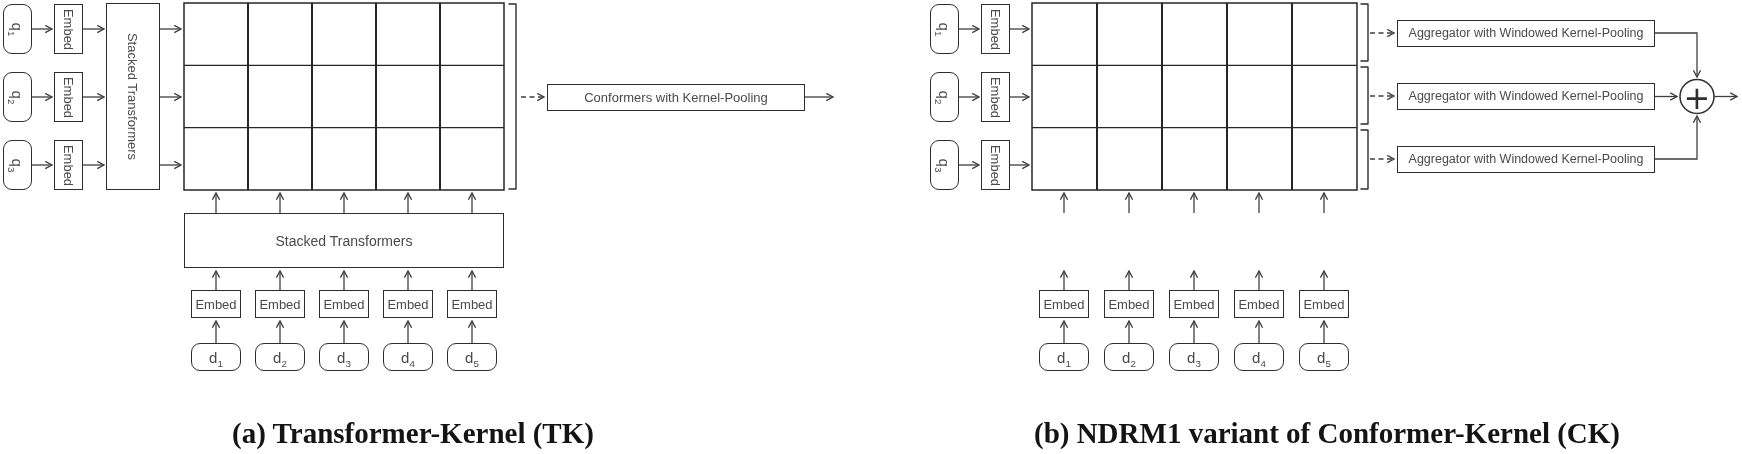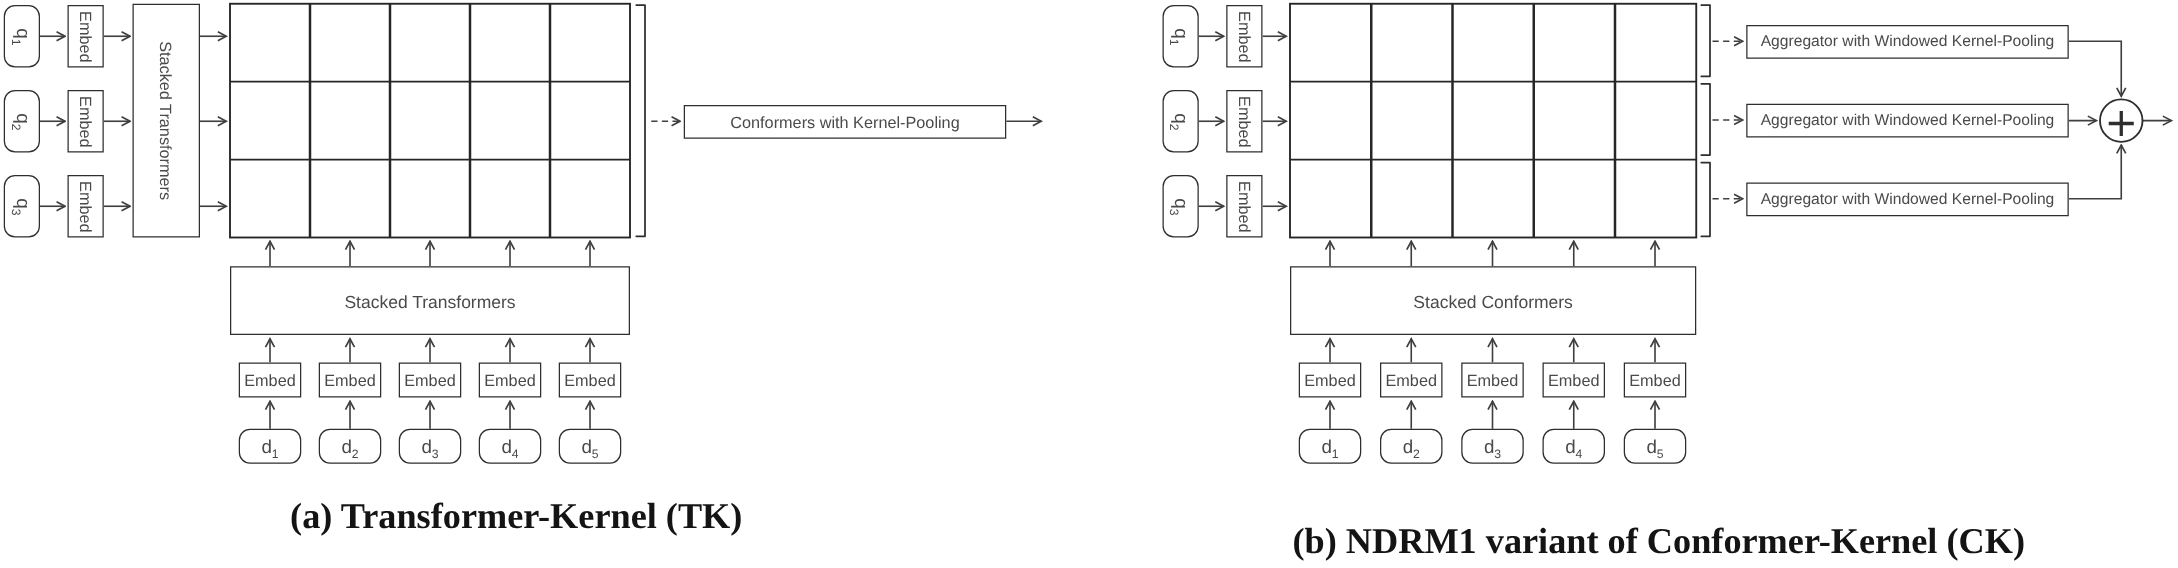--- a/index.html
+++ b/index.html
@@ -200,21 +200,21 @@
   <div class="box rbox qd" style="left:319px;top:343px;width:50px;height:28px">
       <span><span>d</span><sub>3</sub></span>
     </div>
   <div class="box rbox qd" style="left:383px;top:343px;width:50px;height:28px">
       <span><span>d</span><sub>4</sub></span>
     </div>
   <div class="box rbox qd" style="left:447px;top:343px;width:50px;height:28px">
       <span><span>d</span><sub>5</sub></span>
     </div>
 
-  <div class="caption" style="left:113px;top:397px">(a) Transformer-Kernel (TK)</div>
+  <div class="caption" style="left:113px;top:417px">(a) Transformer-Kernel (TK)</div>
 
   <div class="box rbox qd" style="left:930px;top:4px;width:29px;height:50px">
       <span class="vlabel"><span>q</span><sub>1</sub></span>
     </div>
   <div class="box rbox qd" style="left:930px;top:72px;width:29px;height:50px">
       <span class="vlabel"><span>q</span><sub>2</sub></span>
     </div>
   <div class="box rbox qd" style="left:930px;top:140px;width:29px;height:50px">
       <span class="vlabel"><span>q</span><sub>3</sub></span>
     </div>
@@ -232,23 +232,20 @@
   <div class="box" style="left:1397px;top:20px;width:258px;height:27px;font-size:12.5px">
       <span>Aggregator with Windowed Kernel-Pooling</span>
     </div>
   <div class="box" style="left:1397px;top:83px;width:258px;height:27px;font-size:12.5px">
       <span>Aggregator with Windowed Kernel-Pooling</span>
     </div>
   <div class="box" style="left:1397px;top:146px;width:258px;height:27px;font-size:12.5px">
       <span>Aggregator with Windowed Kernel-Pooling</span>
     </div>
 
-  <div class="box" style="left:1032px;top:213px;width:325px;height:55px;font-size:14px">
-      <span>Stacked Conformers</span>
-    </div>
 
   <div class="box" style="left:1039px;top:290px;width:50px;height:28px">
       <span>Embed</span>
     </div>
   <div class="box" style="left:1104px;top:290px;width:50px;height:28px">
       <span>Embed</span>
     </div>
   <div class="box" style="left:1169px;top:290px;width:50px;height:28px">
       <span>Embed</span>
     </div>

